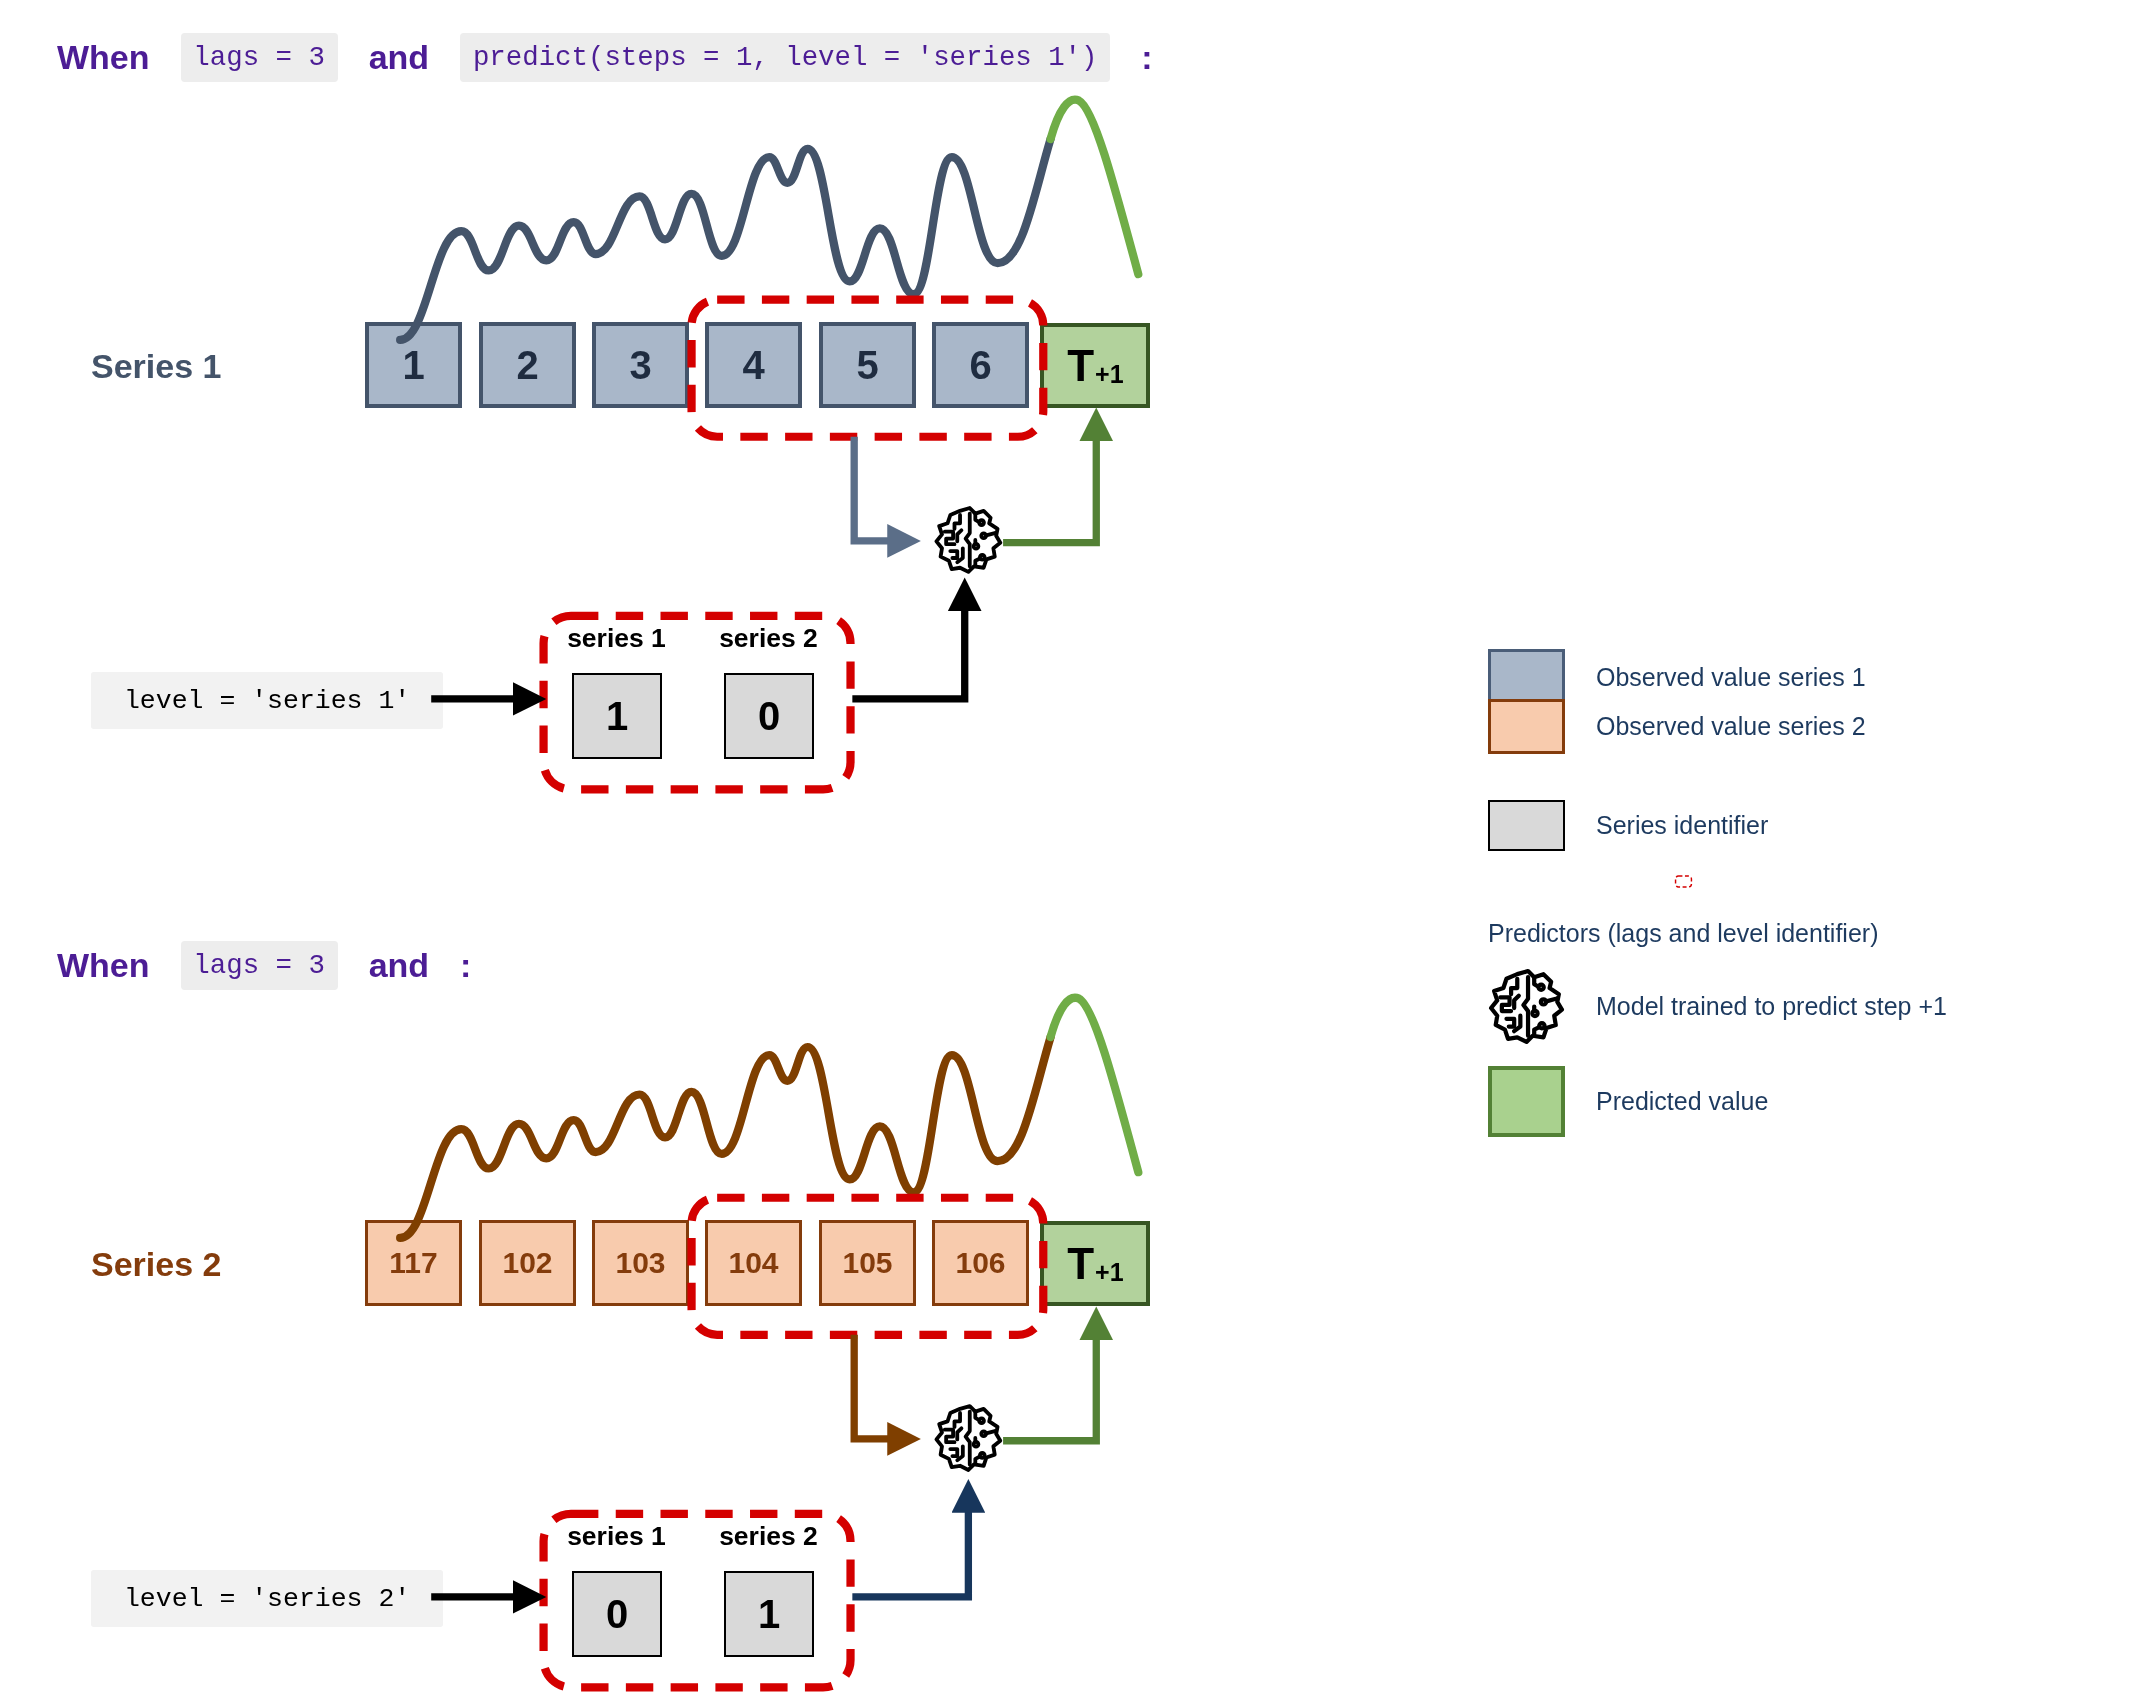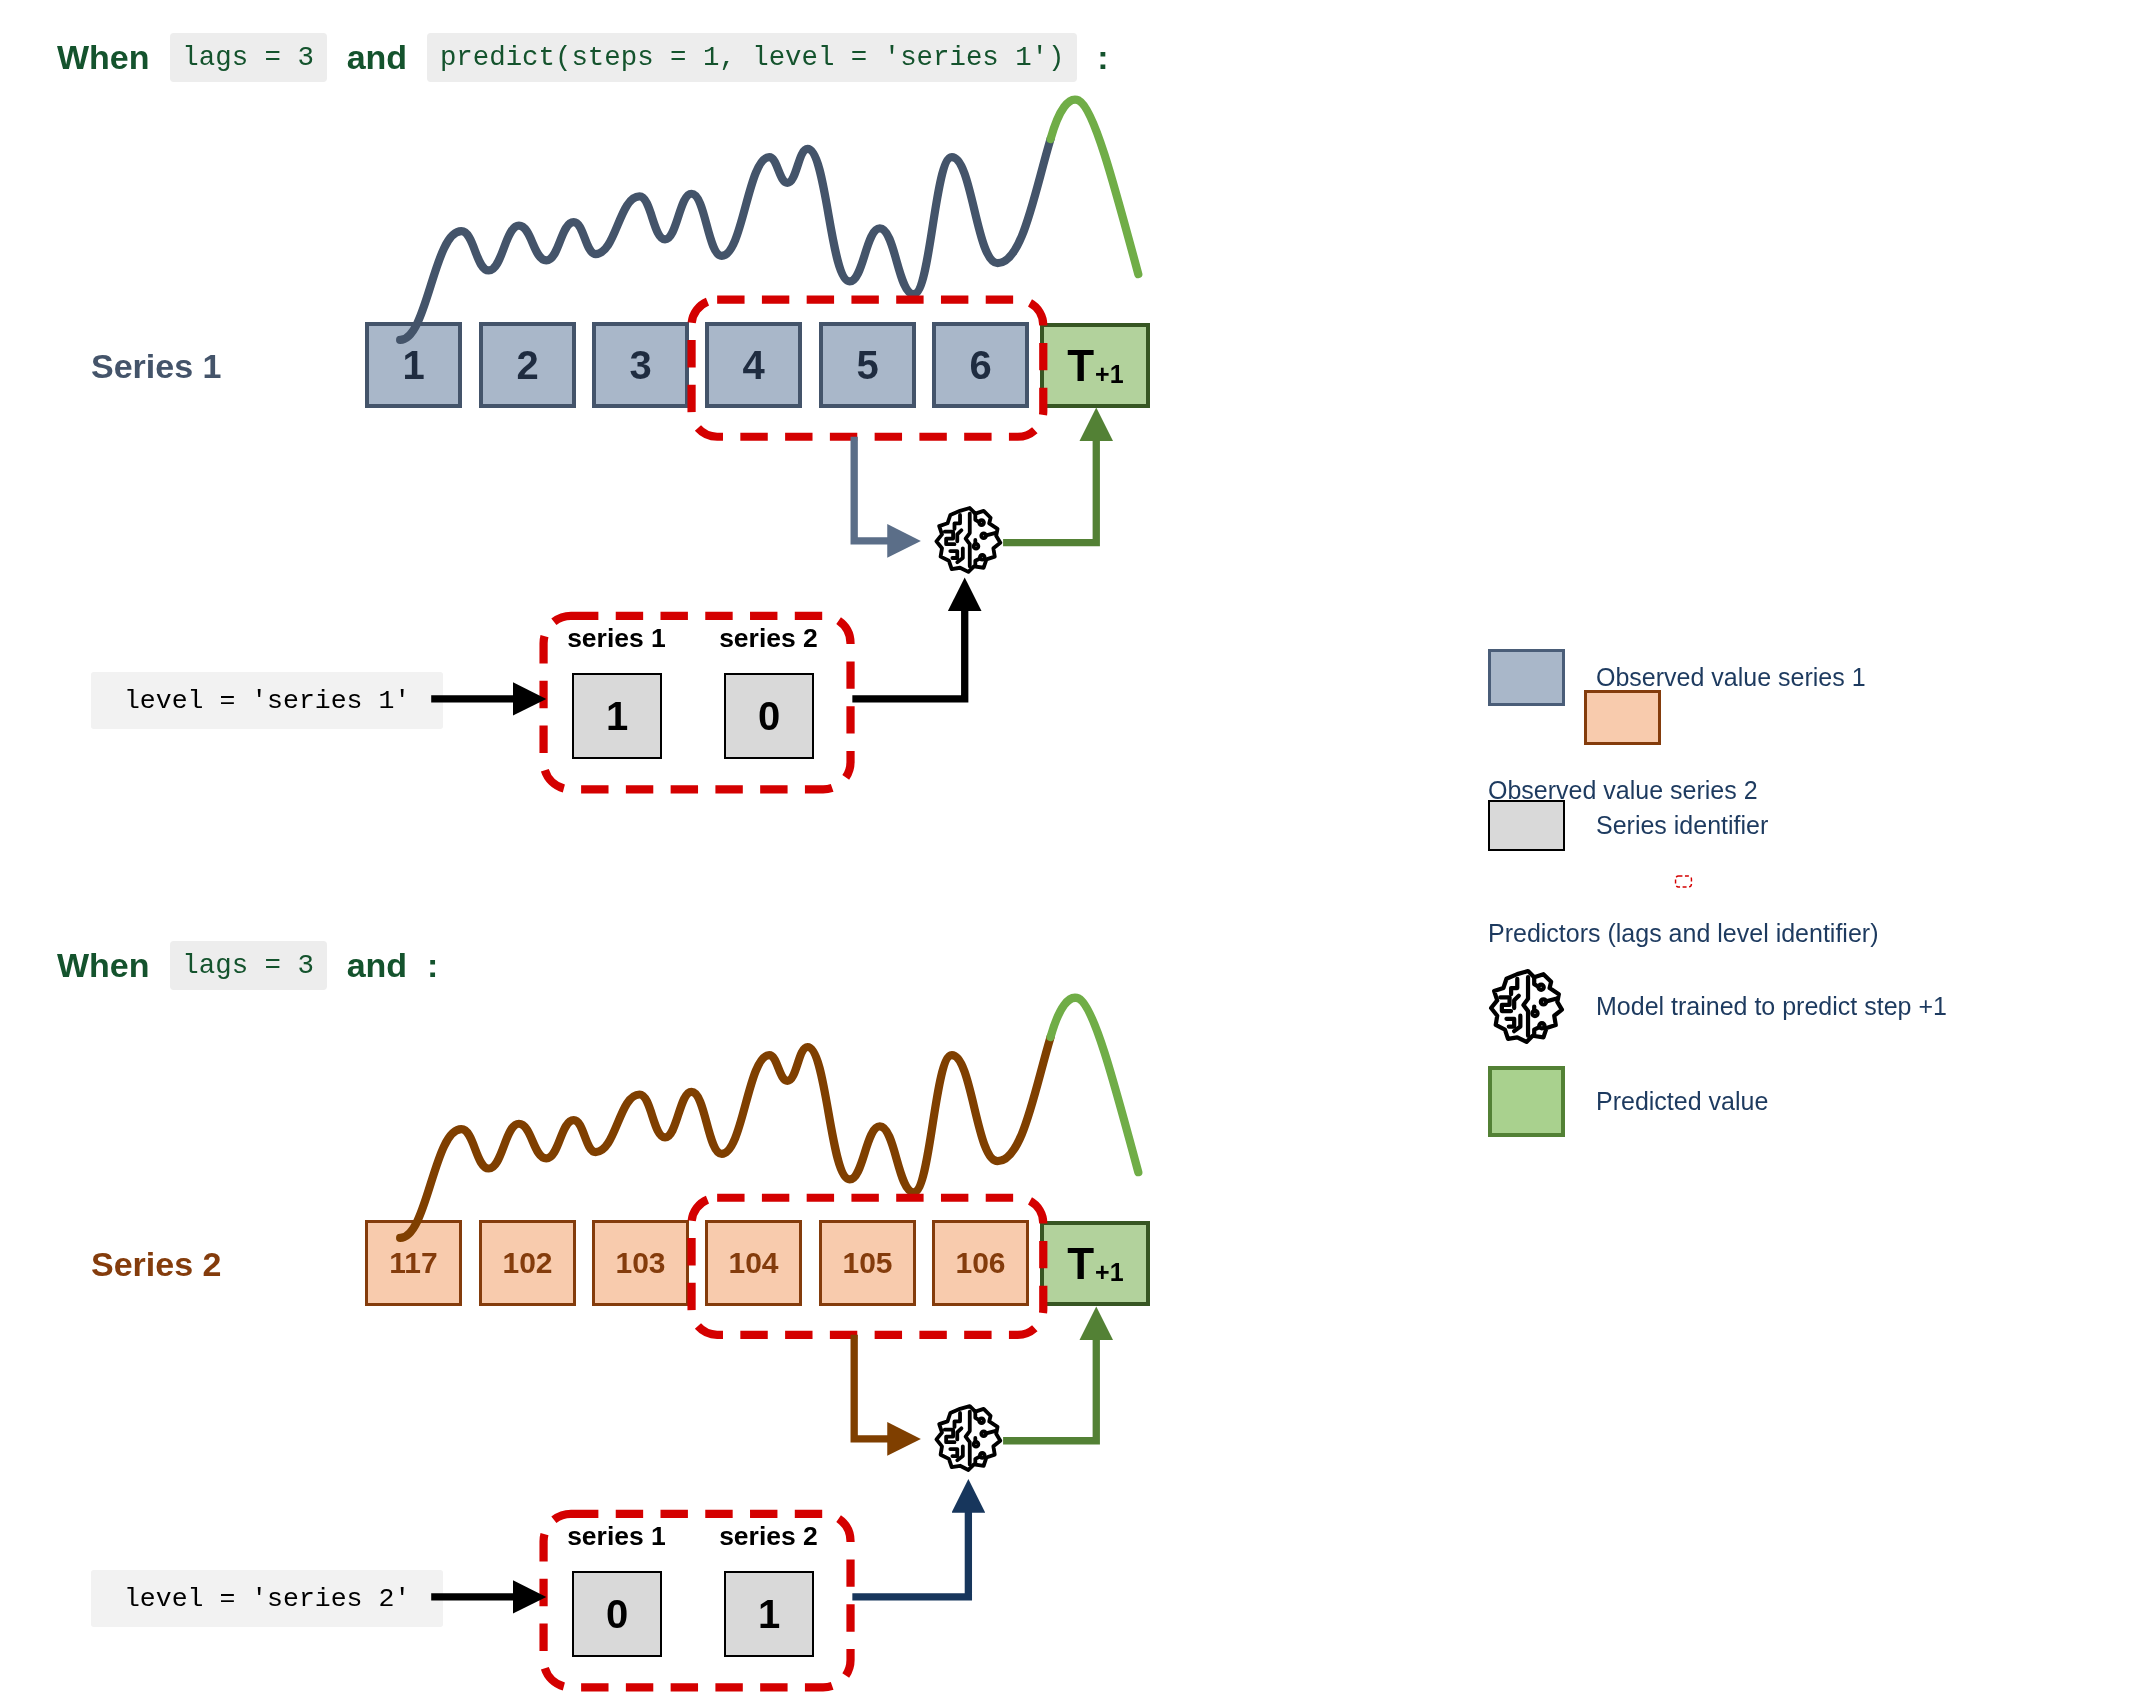--- a/index.html
+++ b/index.html
@@ -8,21 +8,21 @@
     --gray-fill:#d9d9d9;
     --green-fill:#b2d29c; --green-border:#375623; --green-legend:#a9d18e;
     --red:#d40000; --code-bg:#ededed; --legend-text:#1d3a5f;
     --slate-arrow:#5b6e88; --brown:#7f3f00; --green-arrow:#538135;
     --navy-arrow:#17365c; --wave-green:#70ad47;
   }
   html,body{margin:0;padding:0;background:#fff;}
   #canvas{position:relative;width:2156px;height:1703px;background:#fff;overflow:hidden;
           font-family:"Liberation Sans",sans-serif;}
   .abs{position:absolute;}
-  .heading{display:flex;align-items:center;gap:20px;font-size:34px;font-weight:bold;color:#14532d;}
+  .heading{display:flex;align-items:center;gap:31px;font-size:34px;font-weight:bold;color:#4c1d95;}
   .heading .code{font-family:"Liberation Mono","DejaVu Sans Mono",monospace;font-weight:normal;
                  font-size:27.4px;background:var(--code-bg);padding:9.1px 12.8px;border-radius:3.7px;}
   .series-label{font-size:34px;font-weight:bold;}
   .s1col{color:var(--blue-border);} .s2col{color:var(--orange-border);}
   .box{position:absolute;display:flex;align-items:center;justify-content:center;
        box-sizing:border-box;font-weight:bold;}
   .sbox1{width:97px;height:86px;background:var(--blue-fill);border:4.6px solid var(--blue-border);
          color:var(--blue-text);font-size:40px;}
   .sbox2{width:97px;height:86px;background:var(--orange-fill);border:3.7px solid var(--orange-border);
          color:var(--orange-border);font-size:30px;}
@@ -98,21 +98,21 @@
   <div class="code-chip" style="left:91px;top:1570px;width:334px;height:57px;">level = 'series 2'</div>
   <div class="lvl-header" style="left:548px;top:1521px;">series 1</div>
   <div class="lvl-header" style="left:700px;top:1521px;">series 2</div>
   <div class="box graybox" style="left:572px;top:1571px;">0</div>
   <div class="box graybox" style="left:724px;top:1571px;">1</div>
 
   <div class="legend-row" style="top:641px;">
     <div class="sw sw-blue"></div>
     <div class="label">Observed value series 1</div>
   </div>
-  <div class="legend-row" style="top:690px;flex-direction:column;">
+  <div class="legend-row" style="top:690px;">
     <div class="sw sw-orange"></div>
     <div class="label">Observed value series 2</div>
   </div>
   <div class="legend-row" style="top:789px;">
     <div class="sw sw-gray"></div>
     <div class="label">Series identifier</div>
   </div>
   <div class="legend-row" style="top:875px;flex-direction:column;">
     <svg width="91" height="66" viewBox="0 0 100 72">
       <rect x="6" y="6" width="88" height="60" rx="16" fill="none" stroke="#d40000" stroke-width="8" stroke-dasharray="22 14"></rect>

